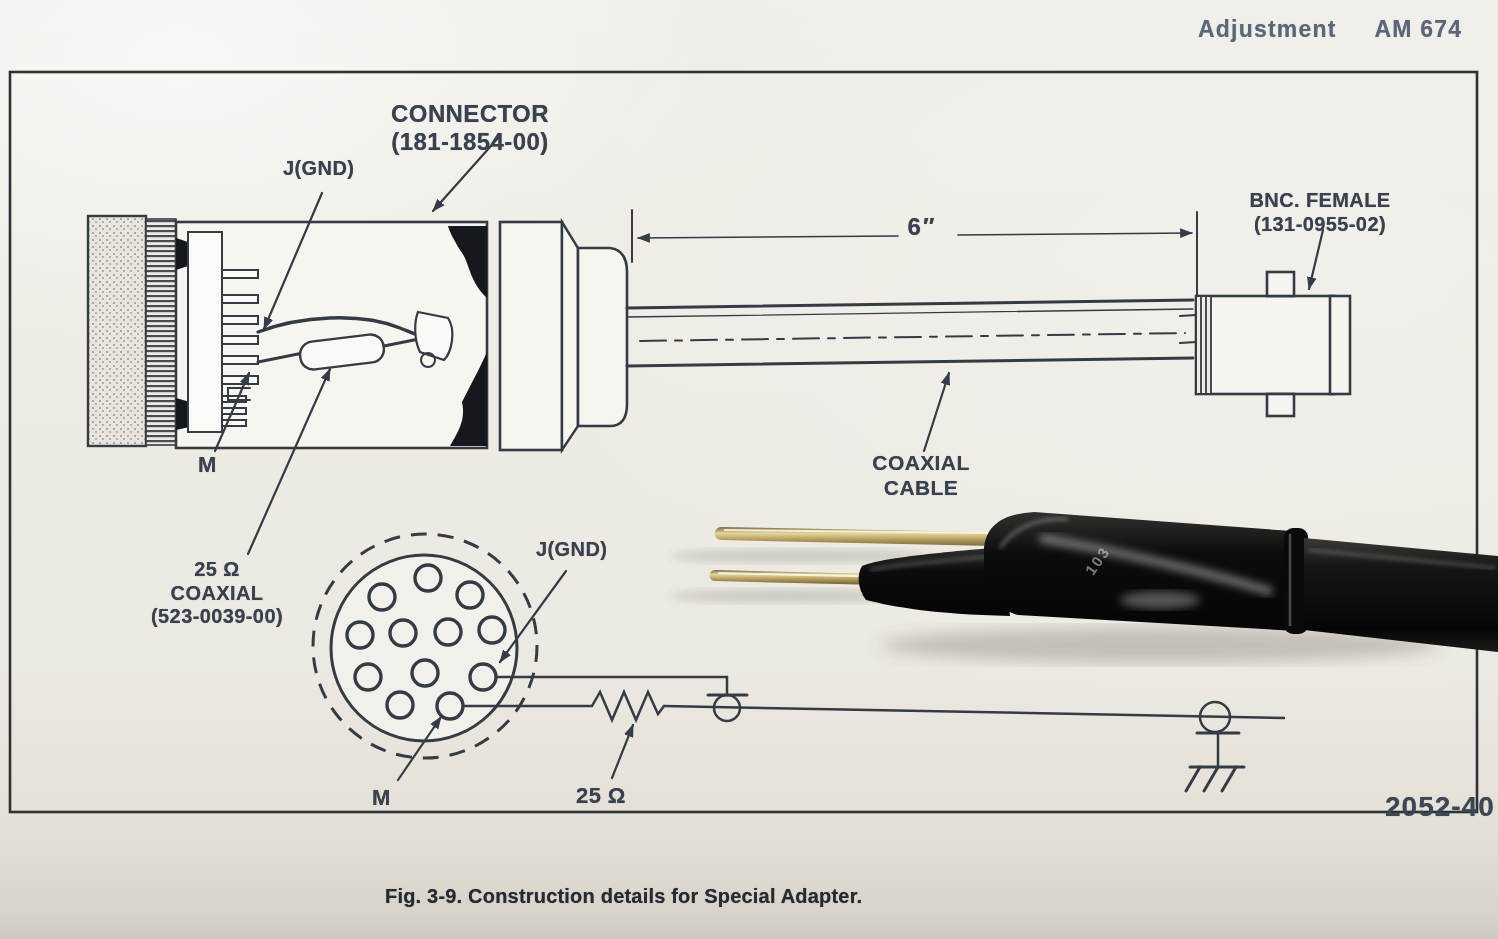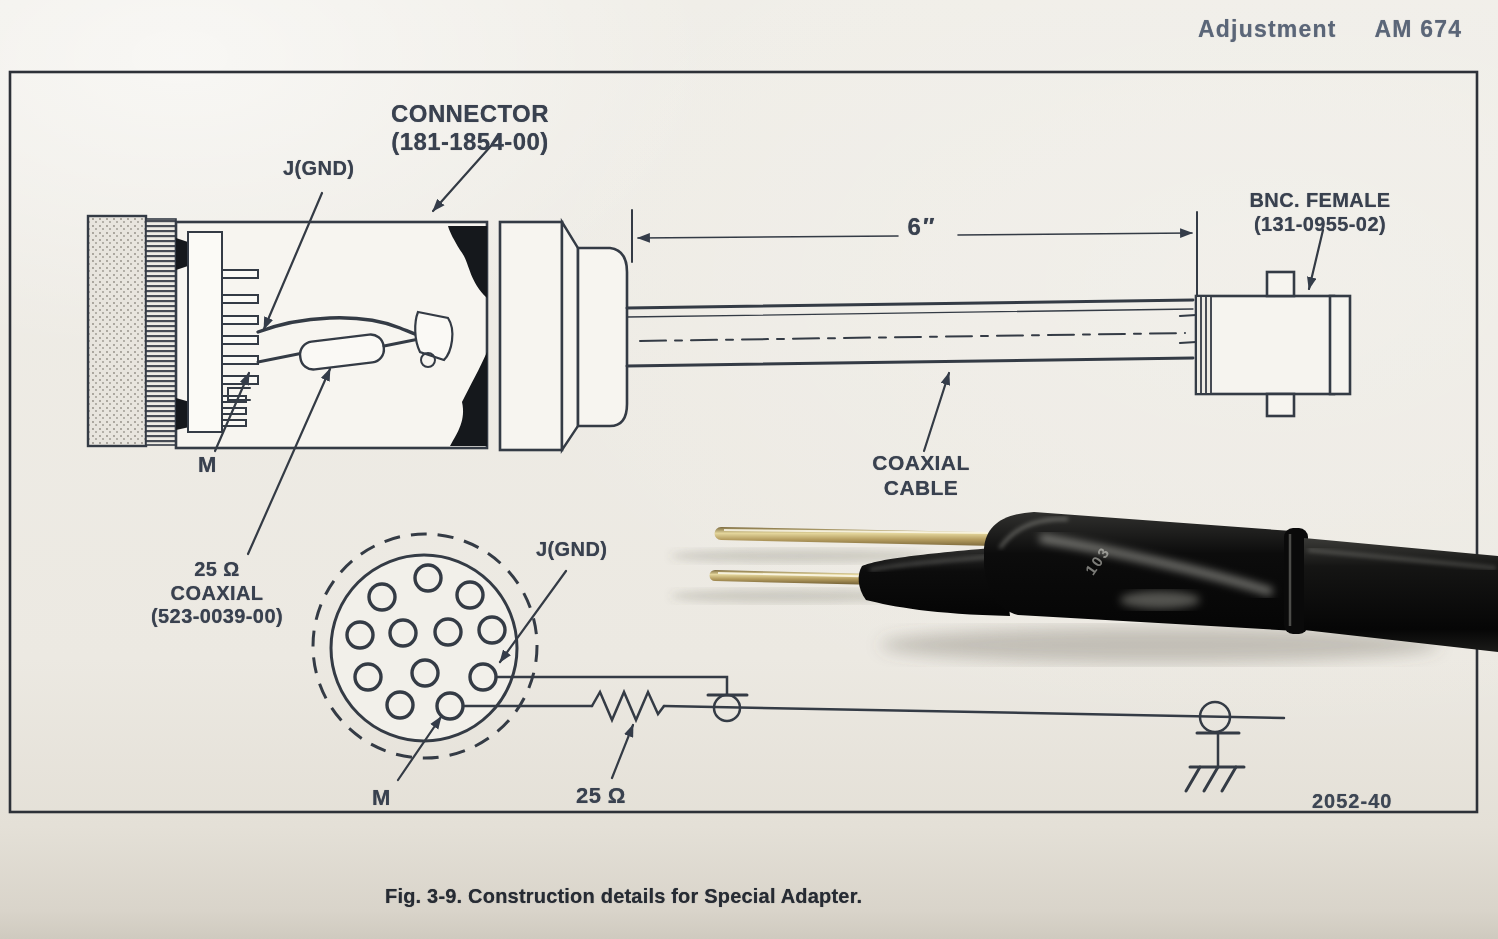--- a/index.html
+++ b/index.html
@@ -26,21 +26,21 @@
   .fig-connector{left:470px;top:100px;font-size:24px;transform:translateX(-50%);}
   .fig-jgnd-top{left:283px;top:157px;font-size:20px;}
   .fig-bnc{left:1320px;top:157px;font-size:20px;transform:translateX(-50%);margin-top:32px;}
   .fig-dim{left:922px;top:213px;font-size:24px;transform:translateX(-50%);letter-spacing:2px;}
   .fig-coax{left:921px;top:451px;font-size:21px;transform:translateX(-50%);}
   .fig-mtop{left:198px;top:452px;font-size:22px;}
   .fig-res{left:217px;top:558px;font-size:20px;transform:translateX(-50%);}
   .fig-jgnd-face{left:536px;top:538px;font-size:20px;}
   .fig-mface{left:372px;top:785px;font-size:22px;}
   .fig-resval{left:576px;top:783px;font-size:22px;}
-  .fig-id{left:1312px;top:790px;font-size:20px;color:#3d4654;letter-spacing:1px;}
+  .fig-id{left:1385px;top:790px;font-size:28px;color:#3d4654;letter-spacing:1px;}
   .caption{
     position:absolute;z-index:2;left:385px;top:885px;font-size:20px;font-weight:bold;
     color:#262b33;letter-spacing:.2px;white-space:nowrap;
     text-shadow:0 0 .8px rgba(38,43,51,.7);
   }
   .marking{
     position:absolute;z-index:3;left:1082px;top:552px;font-size:15px;font-weight:bold;
     color:rgba(216,216,210,.55);transform:rotate(-55deg);letter-spacing:2px;
   }
 </style>

